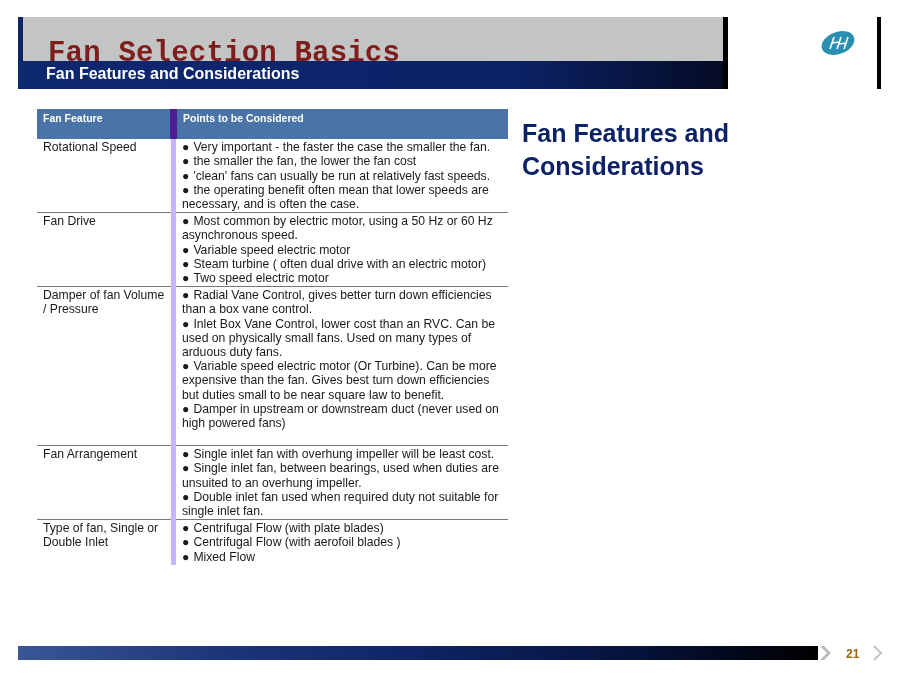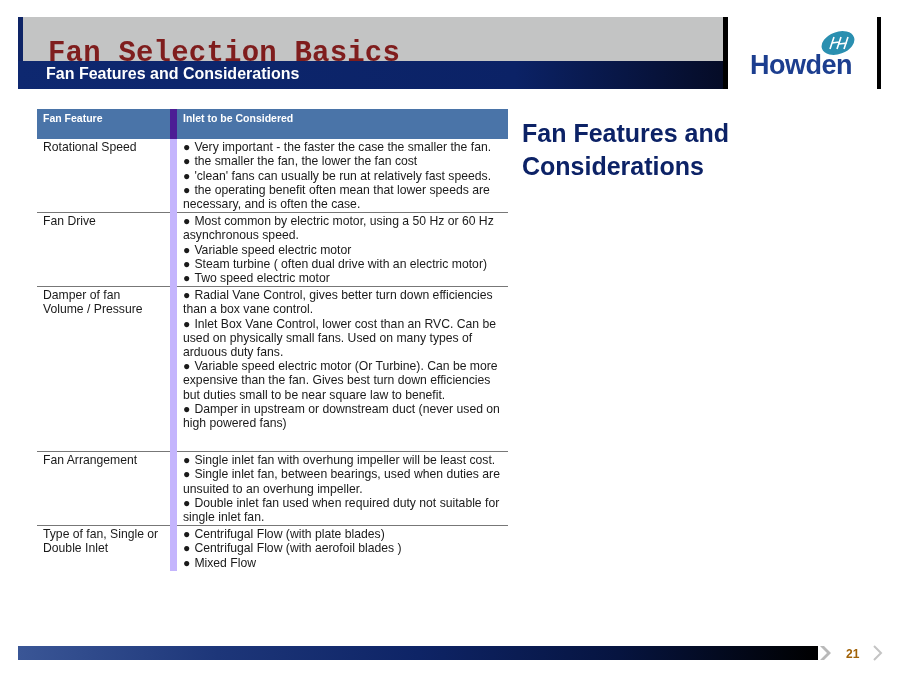--- a/index.html
+++ b/index.html
@@ -46,21 +46,21 @@
     table.features th {
       background: #4a74a8; color: #ffffff; font-weight: bold; font-size: 10.5px;
       text-align: left; vertical-align: top; padding: 2px 6px 14px 6px;
       height: 14px;
     }
     table.features th.col1 { width: 121px; border-right: 7px solid #4c1d95; }
     table.features td {
       vertical-align: top; padding: 1px 6px 1px 6px;
       border-bottom: 1px solid #777777;
     }
-    table.features td.feature { border-right: 7px solid #c4b5fd; width: 121px; }
+    table.features td.feature { border-right: 5px solid #c4b5fd; width: 121px; }
     table.features tr:last-child td { border-bottom: none; }
     .point { display: block; }
     .bullet { margin-right: 4px; }
     .side-heading {
       position: absolute; left: 522px; top: 117px; width: 300px;
       font-size: 25px; font-weight: bold; color: #0c2266; line-height: 33px;
     }
     .footer-bar {
       position: absolute; left: 18px; top: 646px; width: 800px; height: 14px;
       background: linear-gradient(to right, #3a5696 0%, #1d3679 25%, #0e2466 50%, #061440 75%, #000000 100%);
@@ -81,29 +81,28 @@
 </div>
 <div class="header-right-edge"></div>
 
 <div class="logo">
   <span class="logo-mark">
     <svg width="36" height="26" viewBox="0 0 36 26">
       <ellipse cx="18" cy="13" rx="17" ry="11" transform="rotate(-20 18 13)" fill="#2a8fb0"></ellipse>
       <path d="M10 19 L14 7 M12 13 L19 12 M17 19 L21 7 M19 14 L27 13 M24 19 L28 7" stroke="#ffffff" stroke-width="1.6" fill="none"></path>
     </svg>
   </span>
-  <span class="logo-text">Howden</span>
 </div>
 <div class="right-divider"></div>
 
 <table class="features">
   <thead>
     <tr>
       <th class="col1">Fan Feature</th>
-      <th>Inlet to be Considered</th>
+      <th>Points to be Considered</th>
     </tr>
   </thead>
   <tbody>
     <tr>
       <td class="feature">Rotational Speed</td>
       <td>
         <span class="point"><span class="bullet">●</span><span>Very important - the faster the case the smaller the fan.</span></span>
         <span class="point"><span class="bullet">●</span><span>the smaller the fan, the lower the fan cost</span></span>
         <span class="point"><span class="bullet">●</span><span>'clean' fans can usually be run at relatively fast speeds.</span></span>
         <span class="point"><span class="bullet">●</span><span>the operating benefit often mean that lower speeds are necessary, and is often the case.</span></span>
@@ -113,21 +112,21 @@
       <td class="feature">Fan Drive</td>
       <td>
         <span class="point"><span class="bullet">●</span><span>Most common by electric motor, using a 50 Hz or 60 Hz asynchronous speed.</span></span>
         <span class="point"><span class="bullet">●</span><span>Variable speed electric motor</span></span>
         <span class="point"><span class="bullet">●</span><span>Steam turbine ( often dual drive with an electric motor)</span></span>
         <span class="point"><span class="bullet">●</span><span>Two speed electric motor</span></span>
       </td>
     </tr>
     <tr>
       <td class="feature">Damper of fan Volume / Pressure</td>
-      <td style="padding-bottom:21px;">
+      <td style="padding-bottom:15px;">
         <span class="point"><span class="bullet">●</span><span>Radial Vane Control, gives better turn down efficiencies than a box vane control.</span></span>
         <span class="point"><span class="bullet">●</span><span>Inlet Box Vane Control, lower cost than an RVC. Can be used on physically small fans. Used on many types of arduous duty fans.</span></span>
         <span class="point"><span class="bullet">●</span><span>Variable speed electric motor (Or Turbine). Can be more expensive than the fan. Gives best turn down efficiencies but duties small to be near square law to benefit.</span></span>
         <span class="point"><span class="bullet">●</span><span>Damper in upstream or downstream duct (never used on high powered fans)</span></span>
       </td>
     </tr>
     <tr>
       <td class="feature">Fan Arrangement</td>
       <td>
         <span class="point"><span class="bullet">●</span><span>Single inlet fan with overhung impeller will be least cost.</span></span>

